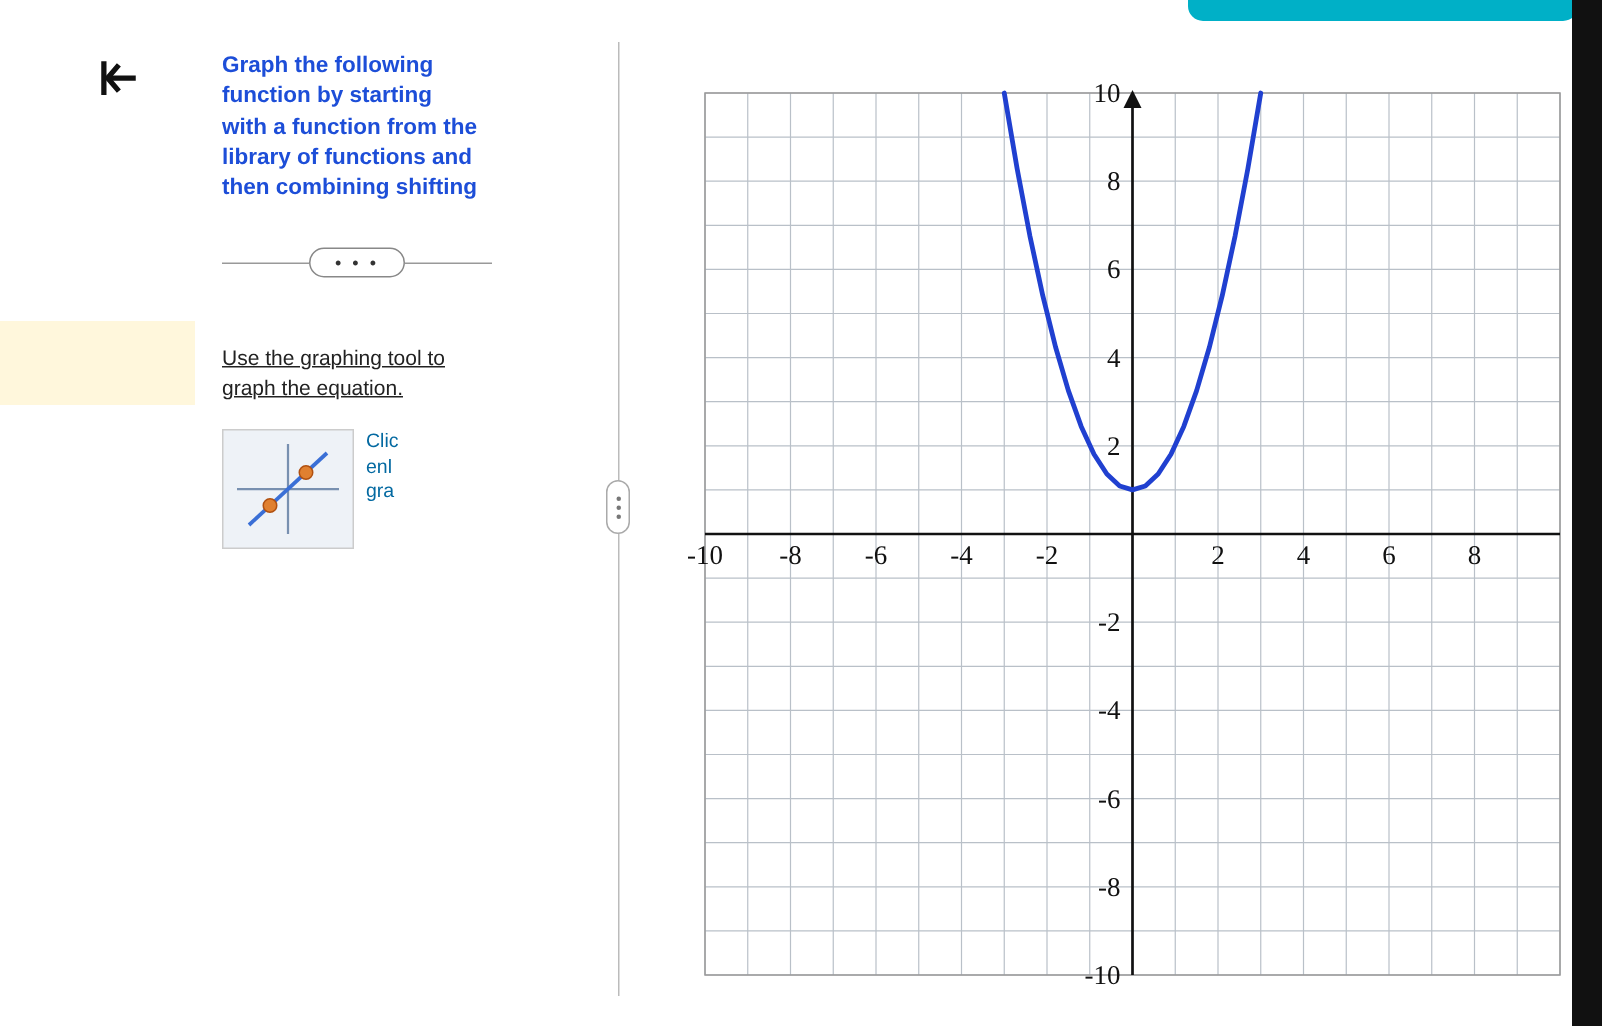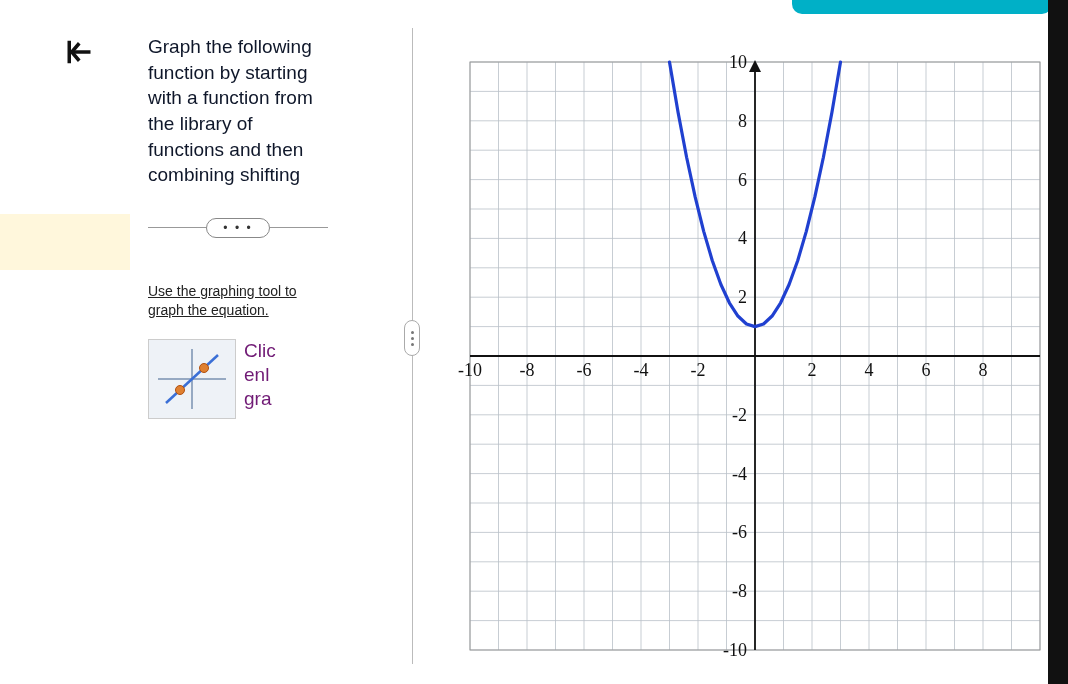--- a/index.html
+++ b/index.html
@@ -3,29 +3,29 @@
 <meta charset="utf-8">
 <style>
   * { box-sizing: border-box; margin: 0; padding: 0; }
   html, body { width: 1068px; height: 684px; font-family: Arial, Helvetica, sans-serif; background: #fff; overflow: hidden; }
   .page { display: flex; width: 100%; height: 100%; background: #fff; }
   .left-col { width: 130px; position: relative; background: #fff; }
   .highlight-band { position:absolute; left:0; top:214px; width:100%; height:56px; background:#fff0c0; opacity:.55; }
   .back-btn { position: absolute; top: 34px; left: 60px; width: 36px; height: 36px; display:flex; align-items:center; justify-content:center; cursor:pointer; }
   .back-btn svg { width: 30px; height: 30px; stroke:#111; stroke-width:2.8; fill:none; }
   .mid-col { width: 280px; padding: 34px 10px 0 18px; position:relative; }
-  .instr1 { font-size: 19px; line-height: 1.35; color:#0f172a; width: 170px; }
+  .instr1 { font-size: 15px; line-height: 1.35; color:#1d4ed8; width: 170px; font-weight: bold; }
   .dots-row { margin-top: 30px; width: 180px; display:flex; align-items:center; }
   .dots-row .line { flex:1; height:1px; background:#999; }
   .dots-pill { border:1px solid #888; border-radius: 14px; padding:2px 16px; background:#fff; font-size:12px; letter-spacing:2px; color:#333; cursor:pointer; }
   .instr2 { margin-top: 44px; font-size:14px; line-height:1.4; color:#222; width:160px;text-decoration:underline; }
   .graph-thumb-wrap { margin-top: 18px; display:flex; align-items:flex-start; gap:8px; }
   .graph-thumb { width:88px; height:80px; background:#eef2f7; border:1px solid #ccc; cursor:pointer; display:flex; align-items:center; justify-content:center; }
   .graph-thumb svg { width:80px; height:72px; }
-  .thumb-caption { font-size:19px; color:#701a75; line-height:1.25; }
+  .thumb-caption { font-size:13px; color:#0369a1; line-height:1.25; }
   .divider { position:relative; width:40px; display:flex; align-items:flex-start; justify-content:center; }
   .vline { position:absolute; top:28px; bottom:20px; left:2px; width:1px; background:#bbb; }
   .drag-handle { position:absolute; top:320px; left:-6px; width:16px; height:36px; border:1px solid #aaa; border-radius:8px; background:#fff; display:flex; flex-direction:column; align-items:center; justify-content:center; gap:3px; cursor:grab; }
   .drag-handle .dot { width:3px; height:3px; border-radius:50%; background:#777; }
   .chart-col { flex:1; position:relative; padding-top:50px; }
   .right-band { position:absolute; right:0; top:0; bottom:0; width:20px; background:#111; }
   .teal-tab { position:absolute; right:16px; top:0; height:14px; width:260px; background:#00b0c7; border-radius:0 0 10px 10px; }
   #chart { display:block; }
   .axis-label { font-family: 'Comic Sans MS', 'Segoe Script', cursive; font-size:18px; fill:#111; }
 </style>

